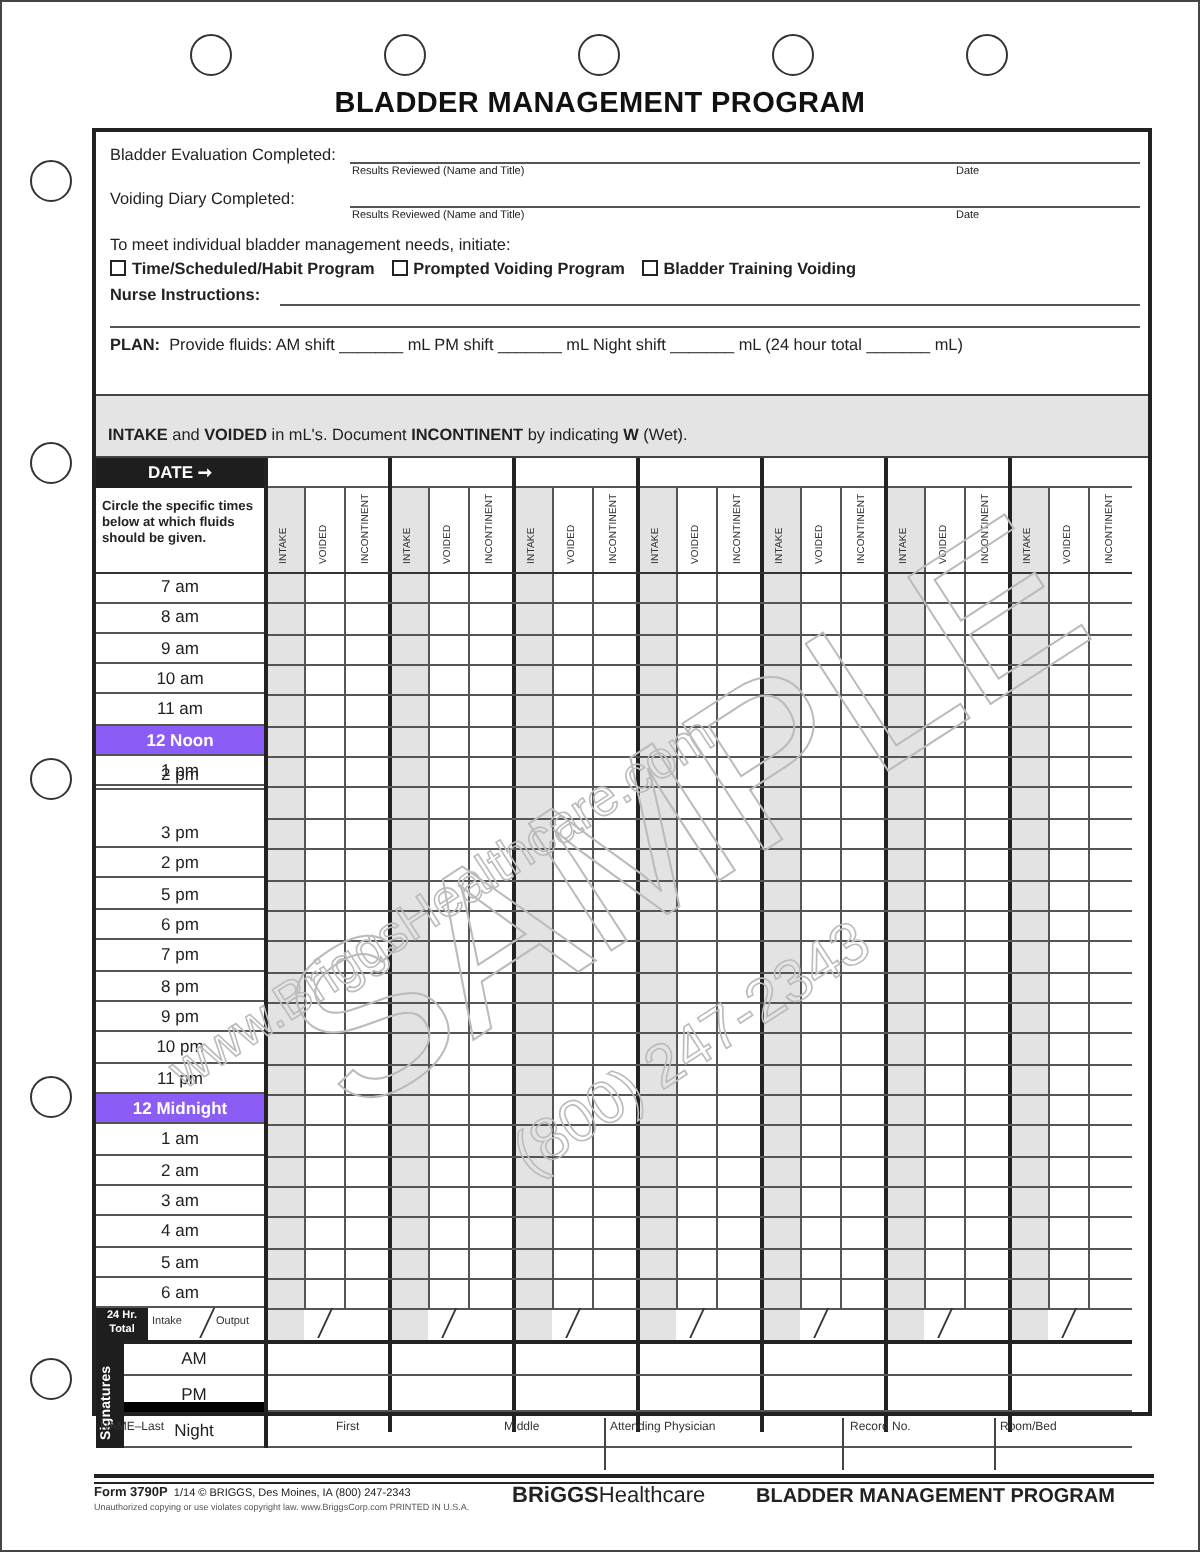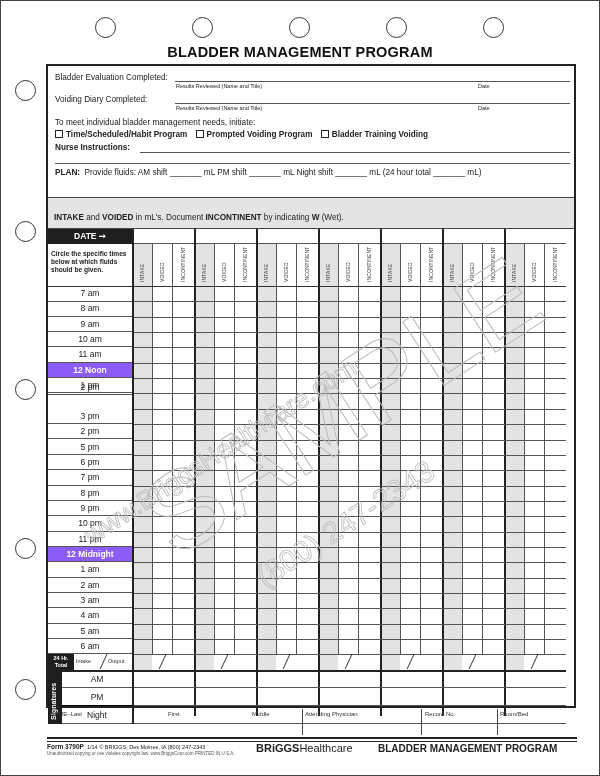--- a/index.html
+++ b/index.html
@@ -702,21 +702,21 @@
       <div class="cell" style="left:0;top:440.75px;width:14px;height:54.33899999999999px;background:#1e1e1e;"></div>
       <div class="vlabel" style="left:2px;top:491.089px;color:#fff;font-size:7px;font-weight:bold;">Signatures</div>
       <div class="cell" style="left:14px;top:440.75px;width:70px;height:18.113px;line-height:18.113px;text-align:center;font-size:8.5px;border-bottom:1px solid #555;">AM</div>
       <div class="cell" style="left:84px;top:440.75px;width:62px;height:18.113px;border-bottom:1px solid #555;"></div>
       <div class="cell" style="left:146px;top:440.75px;width:62px;height:18.113px;border-bottom:1px solid #555;"></div>
       <div class="cell" style="left:208px;top:440.75px;width:62px;height:18.113px;border-bottom:1px solid #555;"></div>
       <div class="cell" style="left:270px;top:440.75px;width:62px;height:18.113px;border-bottom:1px solid #555;"></div>
       <div class="cell" style="left:332px;top:440.75px;width:62px;height:18.113px;border-bottom:1px solid #555;"></div>
       <div class="cell" style="left:394px;top:440.75px;width:62px;height:18.113px;border-bottom:1px solid #555;"></div>
       <div class="cell" style="left:456px;top:440.75px;width:62px;height:18.113px;border-bottom:1px solid #555;"></div>
-      <div class="cell" style="left:14px;top:458.863px;width:70px;height:18.113px;line-height:18.113px;text-align:center;font-size:8.5px;border-bottom:1px solid #000000;">PM</div>
+      <div class="cell" style="left:14px;top:458.863px;width:70px;height:18.113px;line-height:18.113px;text-align:center;font-size:8.5px;border-bottom:5px solid #000000;">PM</div>
       <div class="cell" style="left:84px;top:458.863px;width:62px;height:18.113px;border-bottom:1px solid #555;"></div>
       <div class="cell" style="left:146px;top:458.863px;width:62px;height:18.113px;border-bottom:1px solid #555;"></div>
       <div class="cell" style="left:208px;top:458.863px;width:62px;height:18.113px;border-bottom:1px solid #555;"></div>
       <div class="cell" style="left:270px;top:458.863px;width:62px;height:18.113px;border-bottom:1px solid #555;"></div>
       <div class="cell" style="left:332px;top:458.863px;width:62px;height:18.113px;border-bottom:1px solid #555;"></div>
       <div class="cell" style="left:394px;top:458.863px;width:62px;height:18.113px;border-bottom:1px solid #555;"></div>
       <div class="cell" style="left:456px;top:458.863px;width:62px;height:18.113px;border-bottom:1px solid #555;"></div>
       <div class="cell" style="left:14px;top:476.976px;width:70px;height:18.113px;line-height:18.113px;text-align:center;font-size:8.5px;border-bottom:1px solid #555;">Night</div>
       <div class="cell" style="left:84px;top:476.976px;width:62px;height:18.113px;border-bottom:1px solid #555;"></div>
       <div class="cell" style="left:146px;top:476.976px;width:62px;height:18.113px;border-bottom:1px solid #555;"></div>

